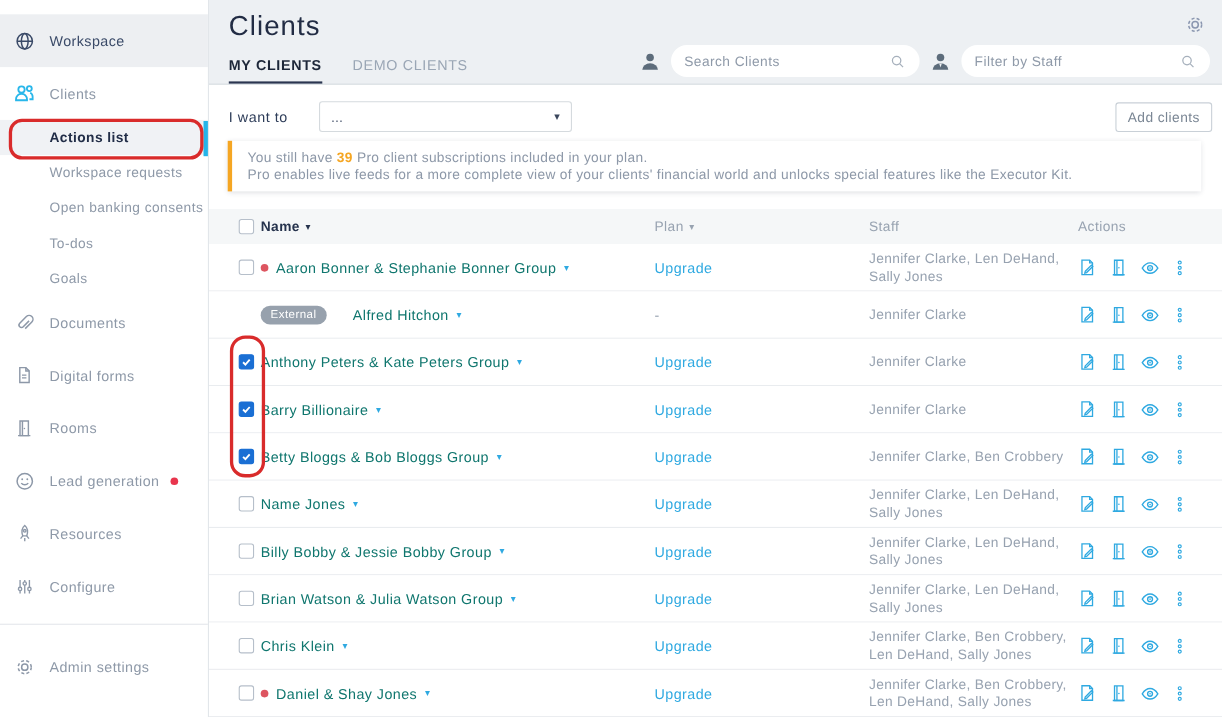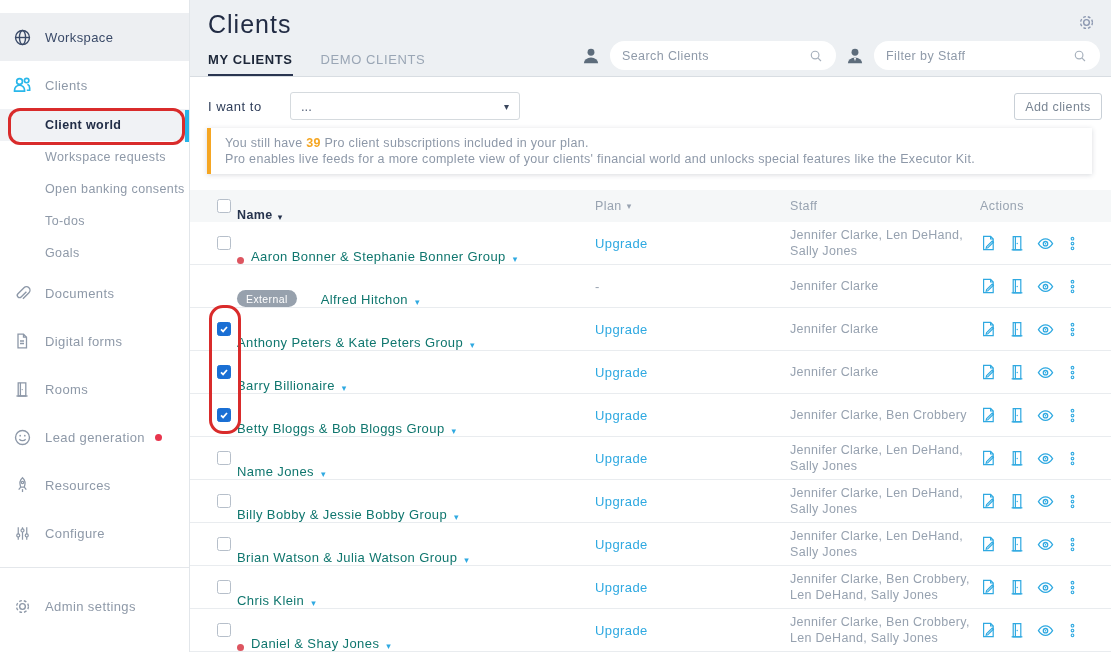--- a/index.html
+++ b/index.html
@@ -48,21 +48,21 @@
   .banner { position:absolute; left:17px; right:19px; top:128px; height:46px; background:#fff; border-left:4px solid #f5a623; box-shadow:0 1px 5px rgba(40,50,70,.18); padding:7px 14px; display:flex; flex-direction:column; justify-content:center; }
   .banner p { font-size:12.5px; letter-spacing:.3px; color:#8d98a8; line-height:16px; }
   .banner .count { color:#f5a623; font-weight:bold; }
 
   
   .thead { position:absolute; left:0; right:0; top:190px; height:32px; background:#f5f7f8; }
   .tbody { position:absolute; left:0; right:0; top:222px; }
   .trow { position:relative; height:43px; border-bottom:1px solid #e9ecef; background:#fff; }
   .cell { position:absolute; top:0; bottom:0; display:flex; align-items:center; }
   .c-check  { left:27px; width:16px; }
-  .c-name   { left:47px; right:520px;align-items:flex-end; }
+  .c-name   { left:47px; right:520px; }
   .c-plan   { left:405px; width:180px; }
   .c-staff  { left:600px; width:185px; }
   .c-actions{ left:790px; width:125px; gap:10px; }
   .thead .hlabel { font-size:12.5px; letter-spacing:.4px; color:#98a3b1; }
   .thead .c-name .hlabel { color:#26334d; font-weight:bold; }
   .hcaret { font-size:9px; margin-left:5px; }
   .c-name .hcaret { color:#26334d; }
   .c-plan .hcaret { color:#98a3b1; }
 
   .cb { width:14px; height:14px; border:1px solid #b6bfca; border-radius:2.5px; background:#fff; cursor:pointer; display:flex; align-items:center; justify-content:center; }
@@ -108,21 +108,21 @@
             <circle cx="6.8" cy="5.8" r="2.6"></circle>
             <path d="M2.3 14.5v-.8a4.5 4.5 0 0 1 9 0v.8z"></path>
             <circle cx="13.2" cy="5" r="2"></circle>
             <path d="M13.9 8.4a3.5 3.5 0 0 1 2 3.2v2.1h-2.6"></path>
           </svg>
       </span>
       <span>Clients</span>
     </div>
 
     <div class="sub-item active">
-      <span>Client world</span>
+      <span>Actions list</span>
     </div>
     <div class="sub-item">
       <span>Workspace requests</span>
     </div>
     <div class="sub-item">
       <span>Open banking consents</span>
     </div>
     <div class="sub-item">
       <span>To-dos</span>
     </div>

